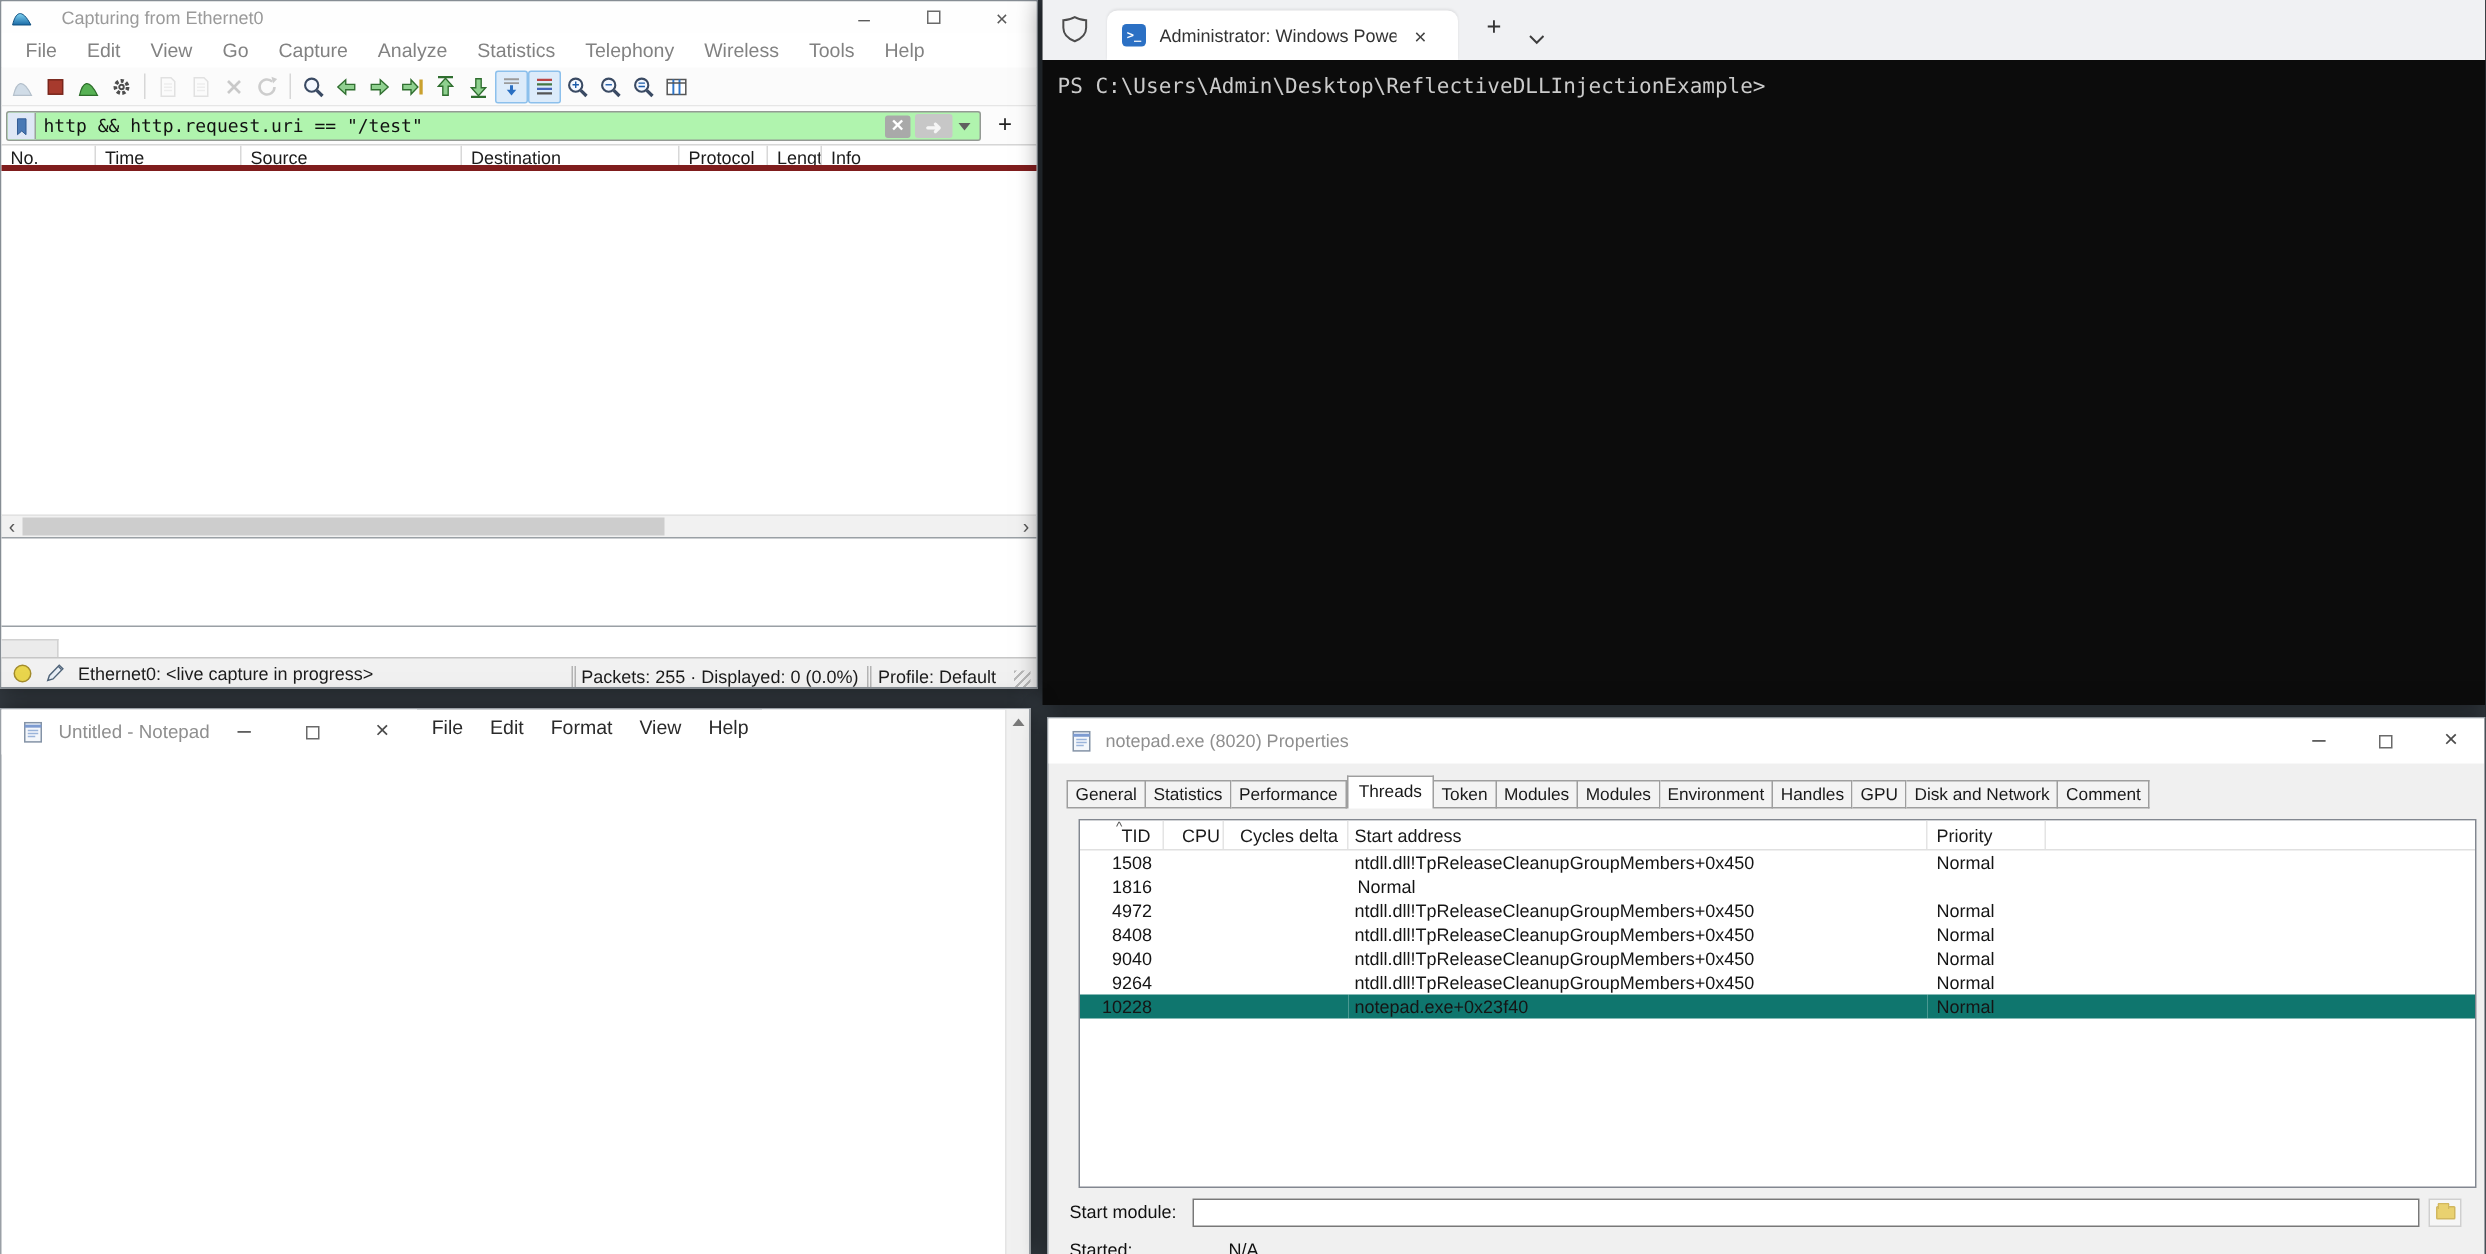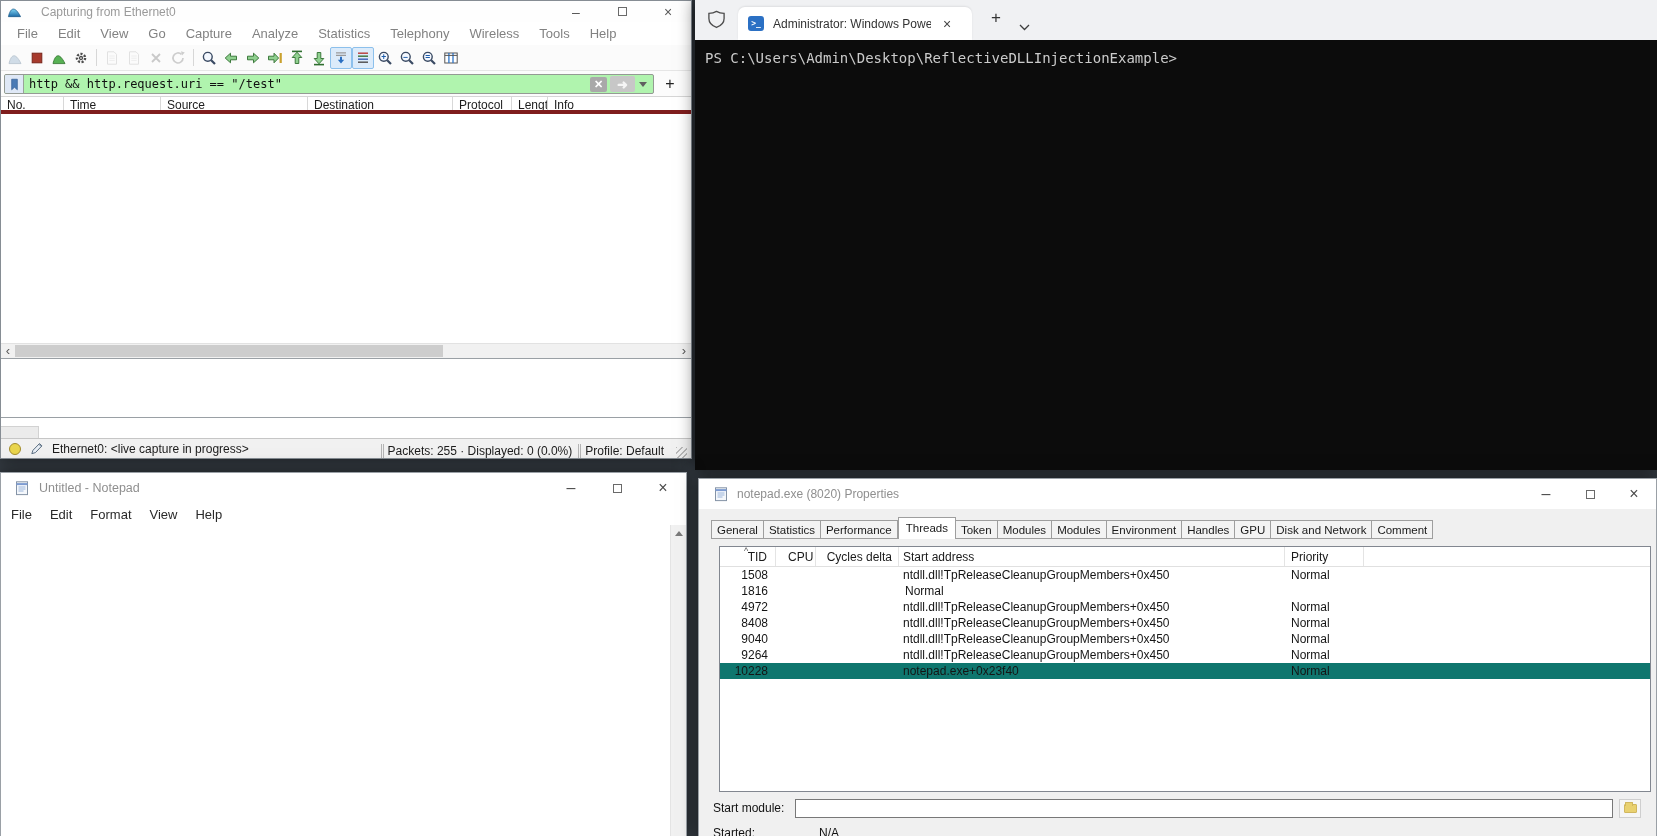--- a/index.html
+++ b/index.html
@@ -60,21 +60,21 @@
   .t-tab{position:absolute;left:43px;top:7px;width:234px;height:33px;background:#fff;border-radius:7px 7px 0 0;display:flex;align-items:center;box-shadow:0 -1px 2px rgba(0,0,0,.08)}
   .ps-icon{width:16px;height:15px;margin-left:10px;background:#2b70c4;border-radius:3px;color:#fff;font-family:"DejaVu Sans Mono",monospace;font-size:8px;font-weight:bold;display:flex;align-items:center;justify-content:center}
   .t-title{margin-left:9px;width:158px;font-size:12px;color:#333;white-space:nowrap;overflow:hidden}
   .t-close{margin-left:6px;font-size:14px;color:#444;width:20px;text-align:center}
   .t-plus{position:absolute;left:290px;top:8px;font-size:17px;font-weight:300;color:#333;width:22px;text-align:center}
   .t-caret{position:absolute;left:324px;top:17px}
   .term-body{padding:10px 0 0 10px}
   .t-prompt{font-family:"DejaVu Sans Mono",monospace;font-size:14px;color:#cbcbcb;white-space:pre}
 
   
-  .np{left:0;top:472px;width:687px;height:364px;background:#fff;border:1px solid #9aa0a6;border-bottom:none;display:flex;flex-direction:column}
+  .np{left:0;top:472px;width:687px;height:364px;background:#fff;border:1px solid #9aa0a6;border-bottom:none;display:flex;flex-direction:row}
   .np-title{height:30px;display:flex;align-items:center;background:#fff}
   .np-title .appicon{margin-left:13px;width:16px;height:16px}
   .np-title .ttext{margin-left:9px;font-size:12.5px;color:#8f8f8f}
   .np .cbtn{width:46px}
   .np-menu{height:22px;display:flex;align-items:center;padding-left:1px}
   .np-menu .mitem{font-size:13px;color:#2a2a2a;padding:0 9px}
   .np-body{flex:1;position:relative;background:#fff}
   .np-scroll{position:absolute;right:0;top:0;bottom:0;width:16px;background:#f1f1f1;border-left:1px solid #e4e4e4}
   .np-up{position:absolute;left:4px;top:6px;width:0;height:0;border-left:4px solid transparent;border-right:4px solid transparent;border-bottom:5px solid #7a7a7a}
 

